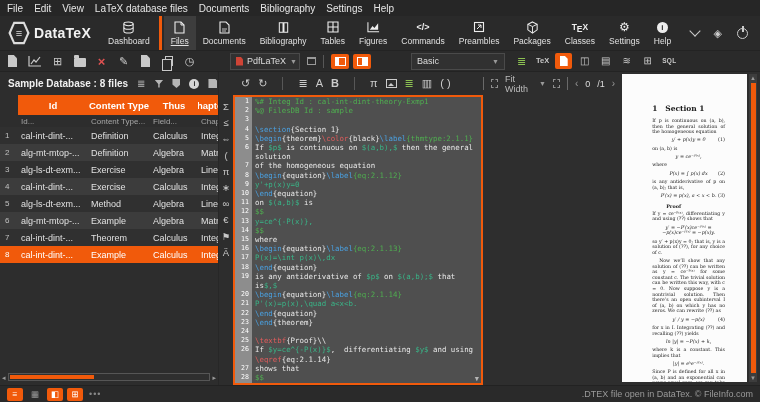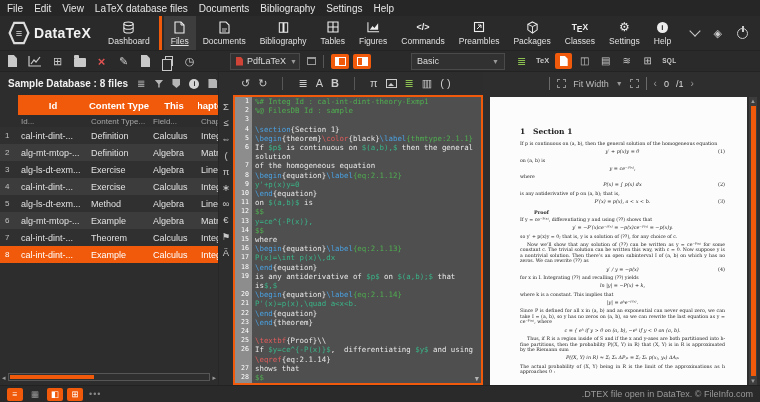--- a/index.html
+++ b/index.html
@@ -108,21 +108,21 @@
   .i-img::after{content:"";position:absolute;left:1px;bottom:1px;border-left:3px solid transparent;border-right:3px solid transparent;border-bottom:3px solid #ccc;}
   .editor{flex:1;border:2px solid var(--accent);background:#4f4f4f;position:relative;overflow:hidden;font-family:"DejaVu Sans Mono",monospace;}
   .gutterbg{position:absolute;left:0;top:0;bottom:0;width:17px;background:#8d8d8d;}
   .cl{display:flex;position:relative;}
   .cl .ln{flex:0 0 17px;text-align:right;padding-right:3px;color:#fff;font-size:6.6px;line-height:9.2px;}
   .cl .cc{flex:1;padding:0 2px 0 3px;font-size:7.4px;line-height:9.2px;white-space:pre-wrap;overflow-wrap:break-word;min-height:9.2px;color:#e8e8e8;}
   .tk-c{color:#4fae50;} .tk-k{color:#4aa0e0;text-align:right;} .tk-a{color:#4fae50;} .tk-r{color:#e05c5c;} .tk-m{color:#39b487;} .tk-t{color:#e8e8e8;}
   .ed-downarrow{position:absolute;right:2px;bottom:0;color:#b5b5b5;font-size:7px;line-height:1;}
 
   
-  .pdf-col{flex:1;display:flex;flex-direction:column;background:#2e2e2e;}
+  .pdf-col{flex:1;display:flex;flex-direction:row;background:#2e2e2e;}
   .pdf-toolbar{height:23px;flex:0 0 23px;display:flex;align-items:center;justify-content:center;gap:7px;color:#bbb;font-size:9px;}
   .dashed-sq{width:9px;height:9px;border:1px dashed #8f8f8f;}
   .ptcaret{font-size:7px;color:#999;line-height:1;}
   .nav{color:#999;font-size:10px;line-height:1;}
   .pageno{color:#ddd;}
   .pvsep{width:1px;height:13px;background:#6a6a6a;}
   .pdf-area{flex:1;position:relative;padding:2px 13px 3px 7px;}
   .pdf-page{background:#fcfcfc;width:100%;height:100%;overflow:hidden;padding:30px 22px 8px 30px;font-family:"DejaVu Serif",serif;color:#1c1c1c;}
   .pb-h{font-size:7.5px;font-weight:bold;margin-bottom:5px;white-space:pre;}
   .pb-p{font-size:4.7px;line-height:5.6px;margin:2.4px 0;text-align:justify;}
@@ -351,21 +351,21 @@
             <span class="ci-sm">i</span>
           </span>
         <span class="phicon">
             <span class="i-save"></span>
           </span>
       </div>
       <div class="thead" id="thead">
           <span class="c-num"></span>
           <span class="hcell c-id">Id</span>
           <span class="hcell c-type">Content Type</span>
-          <span class="hcell c-field">This</span>
+          <span class="hcell c-field">Thus</span>
           <span class="hcell c-ch">Chapter</span>
         </div>
       <div class="tfilter" id="tfilter">
           <span class="c-num"></span>
           <span class="fcell c-id">Id...</span>
           <span class="fcell c-type">Content Type...</span>
           <span class="fcell c-field">Field...</span>
           <span class="fcell c-ch">Chapter...</span>
         </div>
       <div id="rows">

